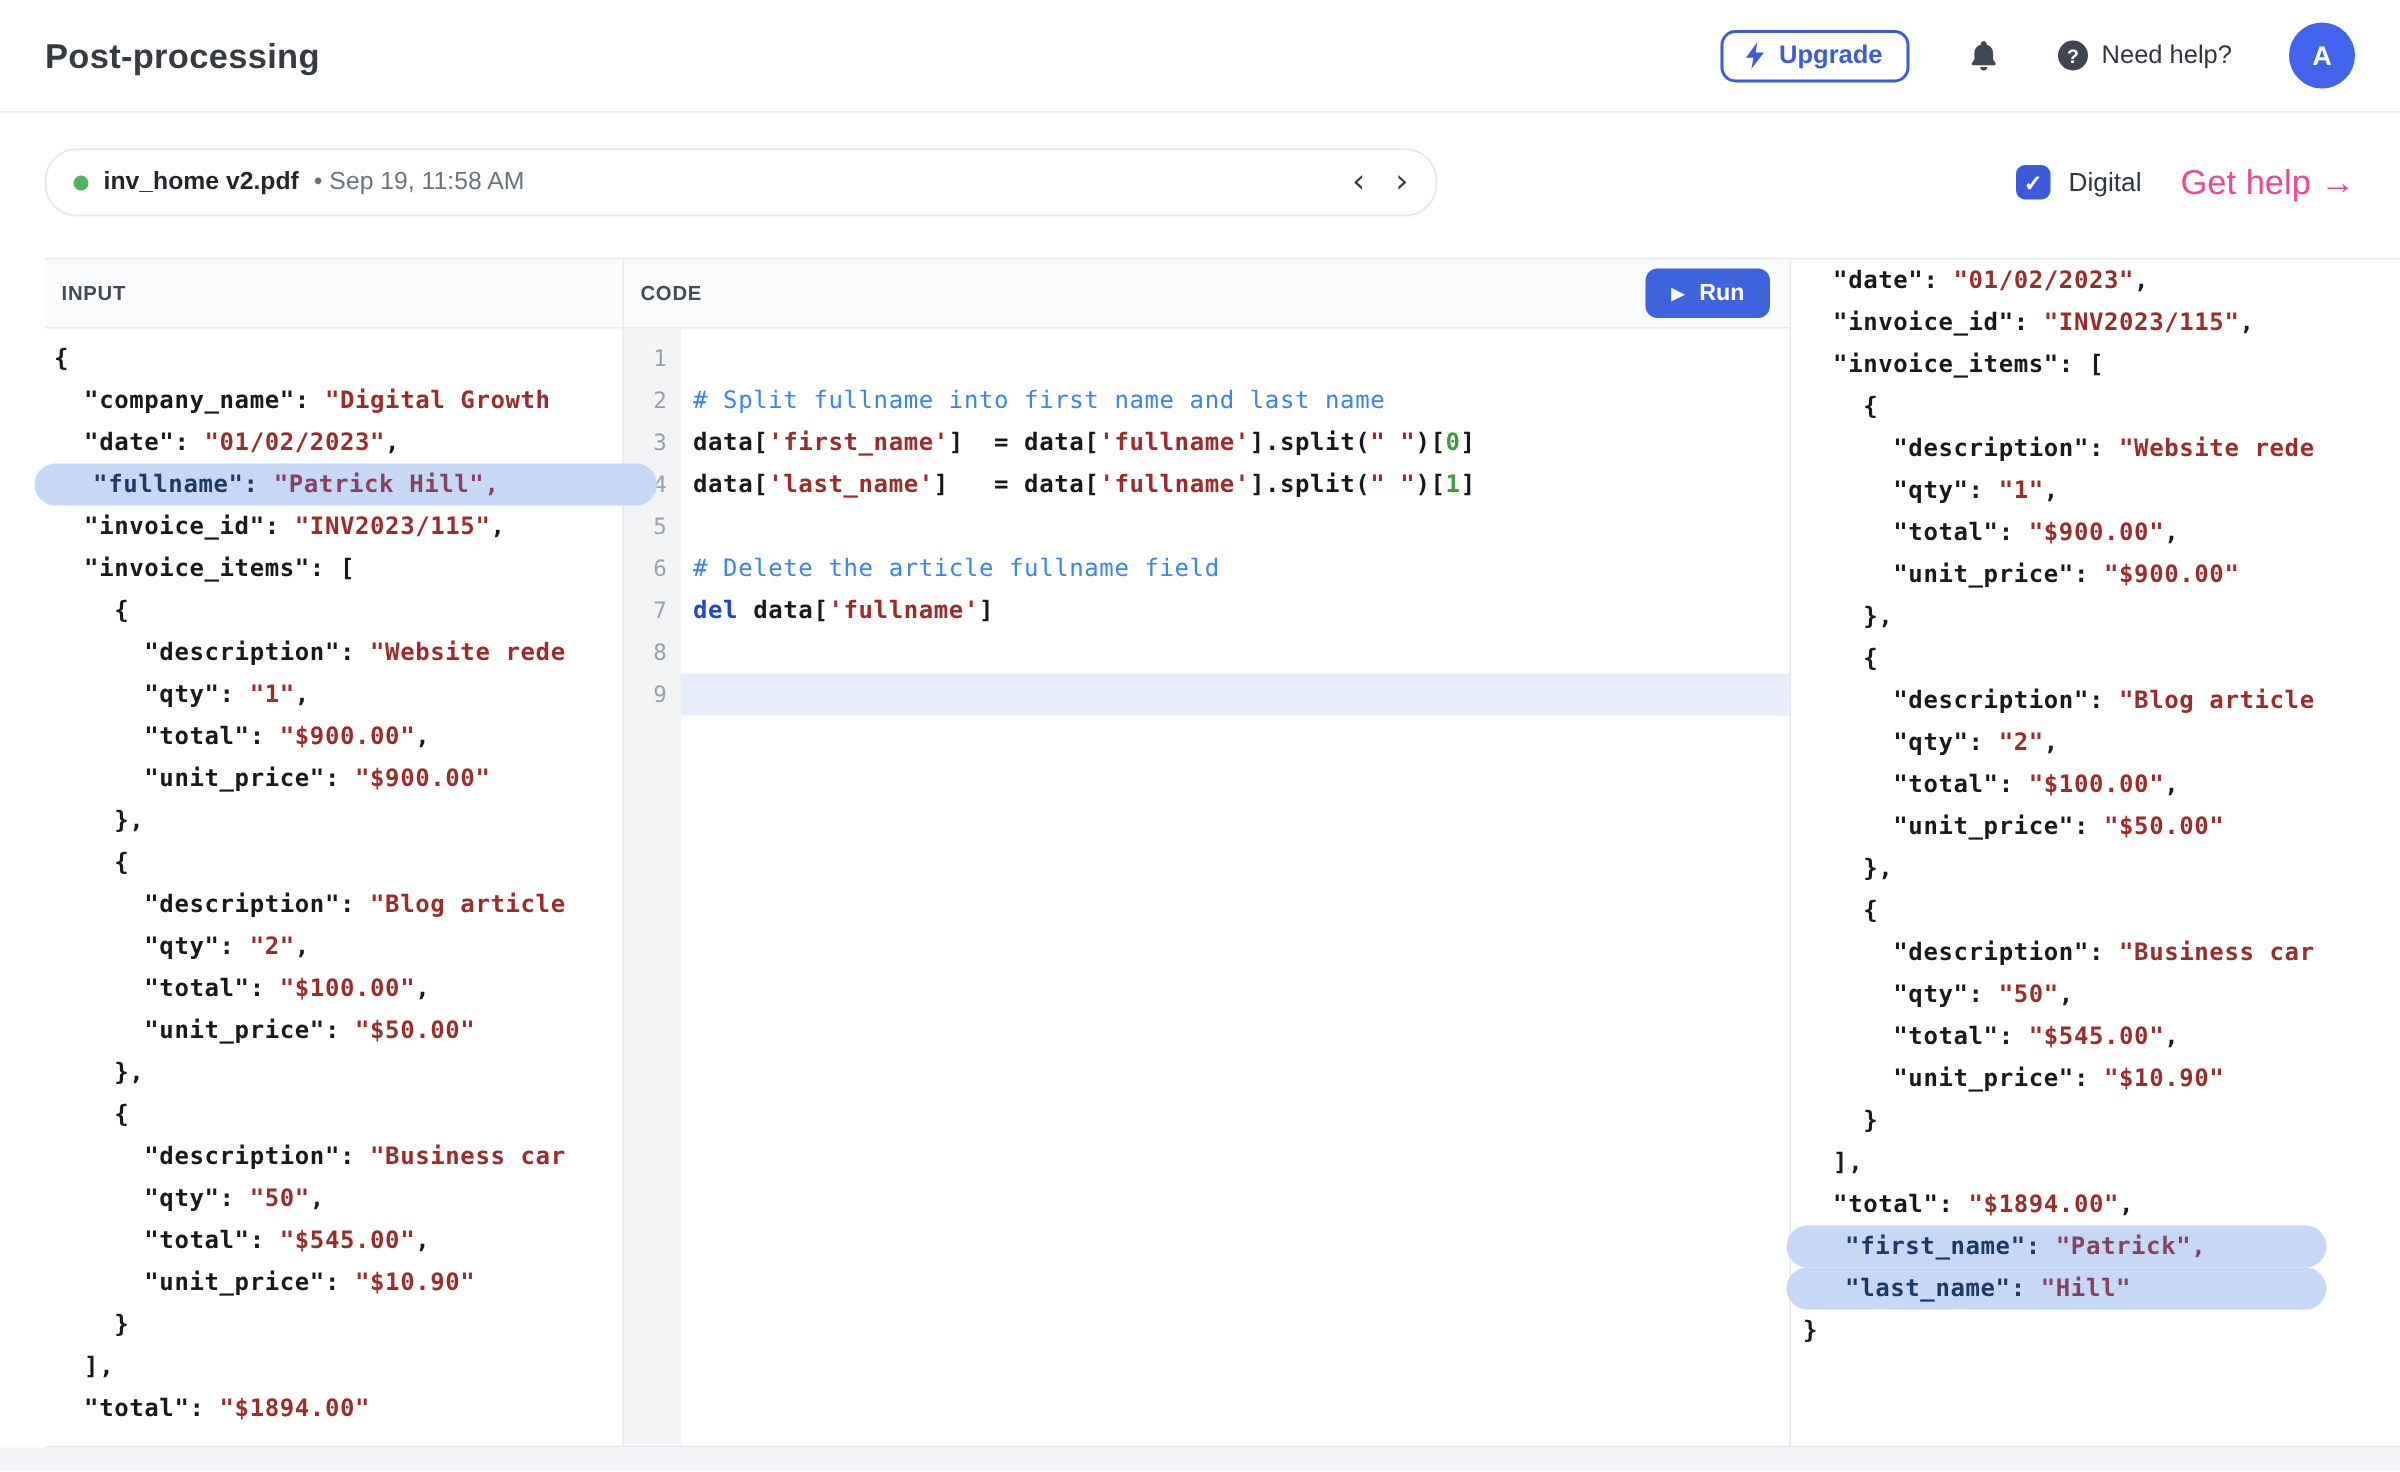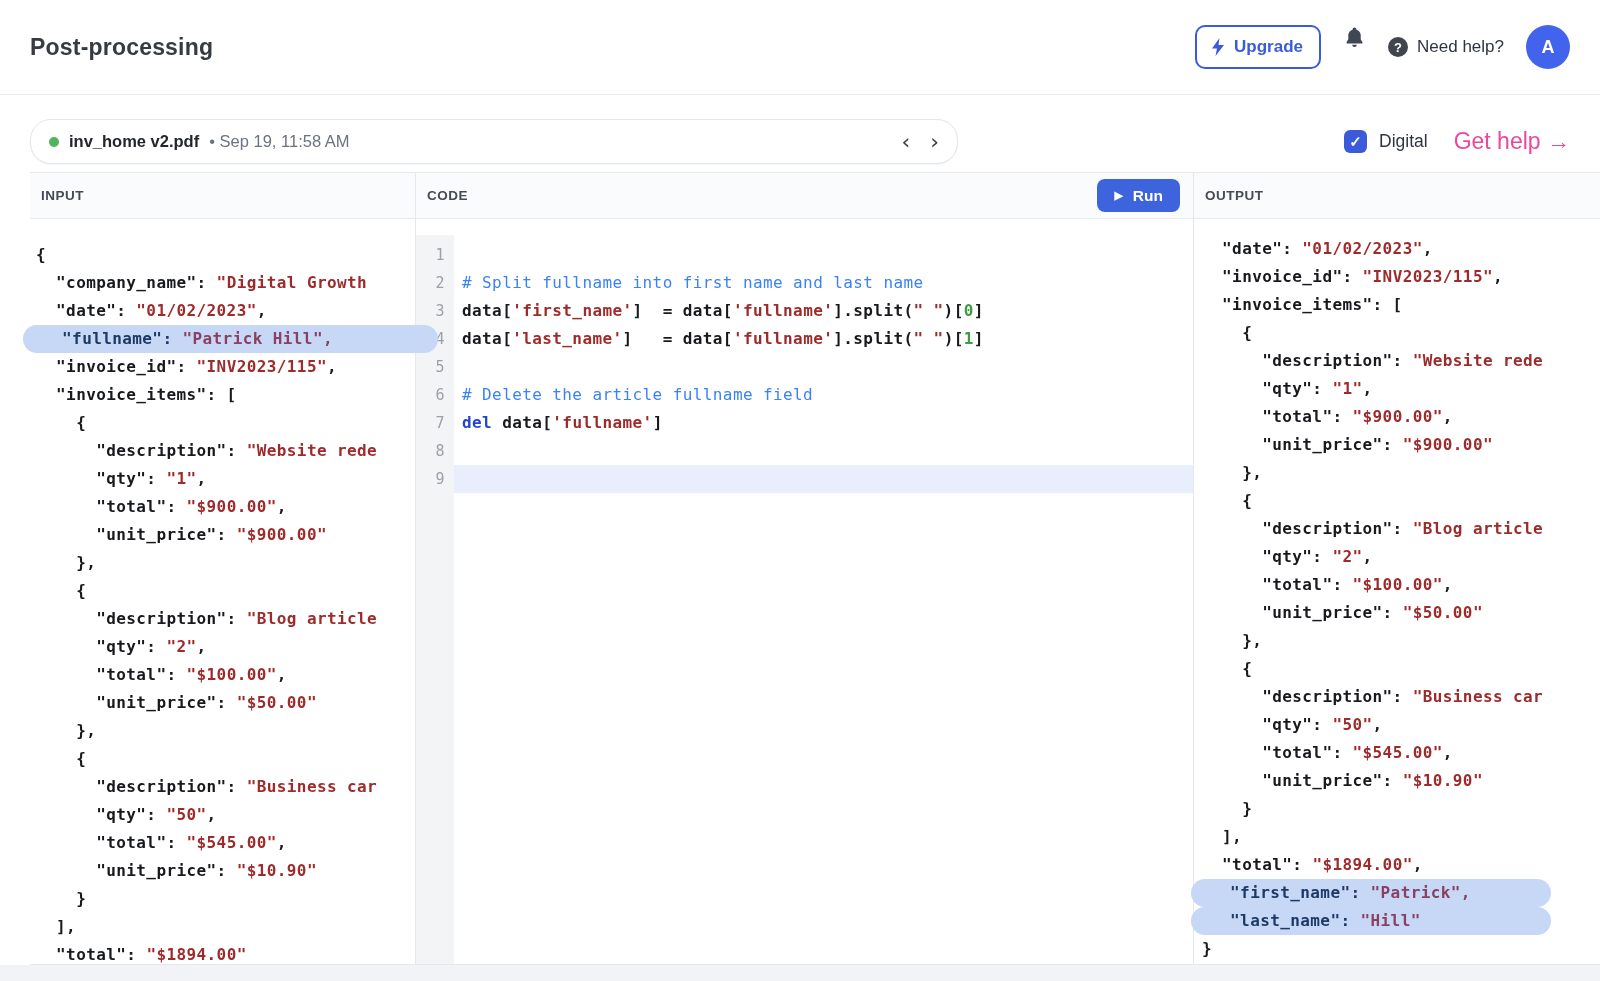--- a/index.html
+++ b/index.html
@@ -1,23 +1,23 @@
 <!DOCTYPE html>
 <html><head>
 <meta charset="utf-8">
 <style>
   * { margin:0; padding:0; box-sizing:border-box; }
   html,body { width:1600px; height:981px; overflow:hidden; background:#ffffff;
     font-family:"Liberation Sans", sans-serif; }
 
   
-  .app-header { height:95px; display:flex; align-items:center; padding:0 30px;
+  .app-header { height:75px; display:flex; align-items:center; padding:0 30px;
     border-bottom:1px solid #e8eaee; background:#fff; }
   .page-title { font-size:23px; font-weight:700; color:#363b42; letter-spacing:.2px; }
-  .header-right { margin-left:auto; display:flex; gap:22px; }
+  .header-right { margin-left:auto; display:flex; align-items:center; gap:38px; }
   .upgrade-btn { display:flex; align-items:center; gap:9px; border:2px solid #3b5bdb;
     color:#3b5bdb; font-weight:700; font-size:17px; padding:5px 16px 6px 14px;
     border-radius:10px; background:#fff; cursor:pointer; }
   .bolt-icon svg { display:block; }
   .bell-btn { background:none; border:none; cursor:pointer; display:flex; }
   .need-help { display:flex; align-items:center; gap:9px; color:#2f3540; font-size:17px;
     cursor:pointer; }
   .q-icon { width:20px; height:20px; border-radius:50%; background:#41464e; color:#fff;
     font-size:13px; font-weight:700; display:flex; align-items:center; justify-content:center; }
   .avatar { width:44px; height:44px; border-radius:50%; background:#4263eb; color:#fff;
@@ -38,21 +38,21 @@
   .toolbar-right { margin-left:auto; display:flex; align-items:center; gap:26px; }
   .enabled-wrap { display:flex; align-items:center; gap:12px; cursor:pointer; }
   .checkbox { width:23px; height:23px; border-radius:6px; background:#3b5bdb; color:#fff;
     display:flex; align-items:center; justify-content:center; font-size:15px; font-weight:700; }
   .enabled-label { font-size:17.5px; color:#2f3540; }
   .get-help { font-size:23px; color:#ec4899; text-decoration:none; font-weight:500; }
 
   
   .panels { position:absolute; top:172px; left:30px; right:0; bottom:16px; display:flex;
     border-top:1px solid #e6e8ec; border-bottom:1px solid #e6e8ec; background:#fff; }
-  .panel { display:flex; flex-direction:column;gap:16px; }
+  .panel { display:flex; flex-direction:column; }
   .panel-input  { width:385px; }
   .panel-code   { flex:1; border-left:1px solid #e6e8ec; border-right:1px solid #e6e8ec; }
   .panel-output { width:406px; }
   .panel-header { height:46px; flex:none; background:#fafbfc; border-bottom:1px solid #e9ebef;
     display:flex; align-items:center; padding:0 11px; }
   .panel-title { font-size:13.5px; font-weight:700; color:#454b54; letter-spacing:.5px; }
   .run-btn { margin-left:auto; margin-right:2px; background:#3d63dd; color:#fff; border:none;
     border-radius:8px; height:33px; padding:0 17px; font-size:15.5px; font-weight:700;
     display:flex; align-items:center; gap:10px; cursor:pointer; font-family:"Liberation Sans",sans-serif; }
   .play-icon { font-size:11px; }
@@ -202,23 +202,20 @@
           <div class="cl"></div>
           <div class="cl"><span class="sg-c"># Delete the article fullname field</span></div>
           <div class="cl"><span class="sg-kw">del</span><span class="sg-p"> data[</span><span class="sg-v">'fullname'</span><span class="sg-p">]</span></div>
           <div class="cl"></div>
           <div class="cl active"></div>
         </div>
     </div>
   </section>
 
   <section class="panel panel-output">
-    <div class="panel-header">
-      <span class="panel-title">OUTPUT</span>
-    </div>
     <div class="json-content mono" id="output-lines">
         <div class="cl"><span class="sg-p">  "date": </span><span class="sg-v">"01/02/2023"</span><span class="sg-p">,</span></div>
         <div class="cl"><span class="sg-p">  "invoice_id": </span><span class="sg-v">"INV2023/115"</span><span class="sg-p">,</span></div>
         <div class="cl"><span class="sg-p">  "invoice_items": [</span></div>
         <div class="cl"><span class="sg-p">    {</span></div>
         <div class="cl"><span class="sg-p">      "description": </span><span class="sg-v">"Website rede</span></div>
         <div class="cl"><span class="sg-p">      "qty": </span><span class="sg-v">"1"</span><span class="sg-p">,</span></div>
         <div class="cl"><span class="sg-p">      "total": </span><span class="sg-v">"$900.00"</span><span class="sg-p">,</span></div>
         <div class="cl"><span class="sg-p">      "unit_price": </span><span class="sg-v">"$900.00"</span></div>
         <div class="cl"><span class="sg-p">    },</span></div>

